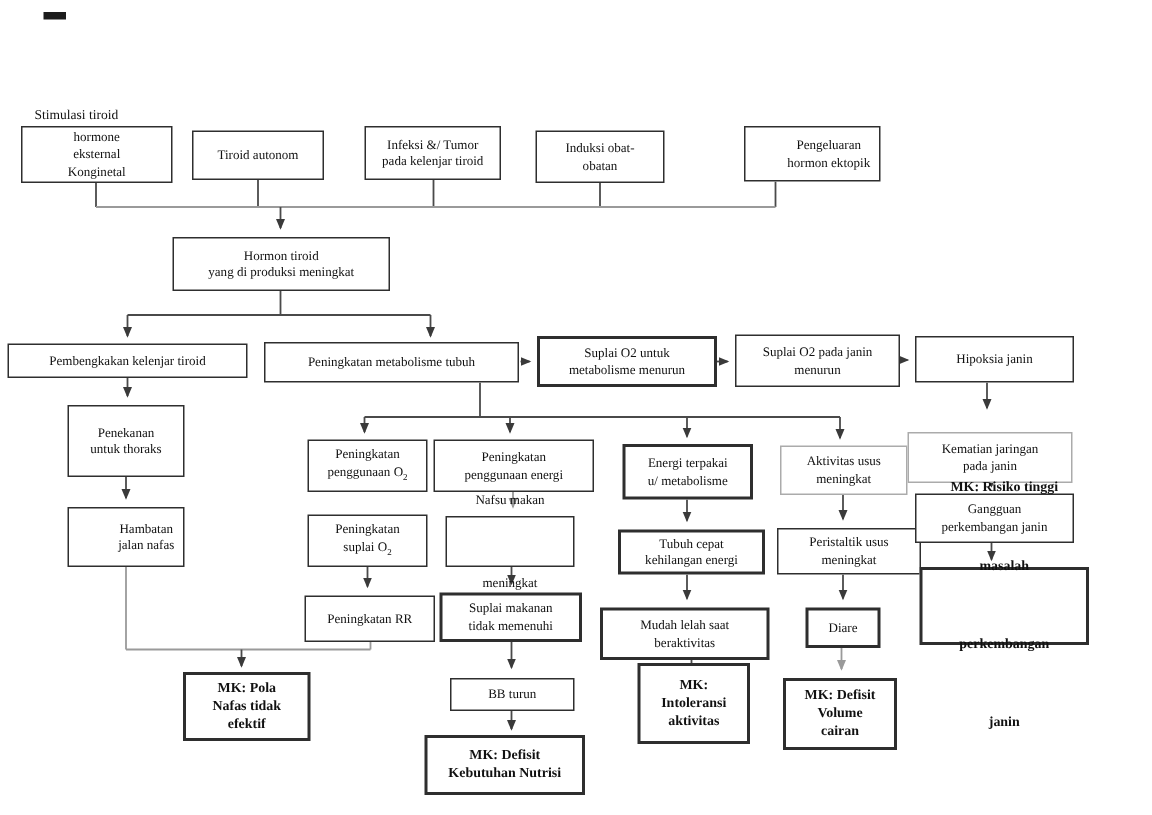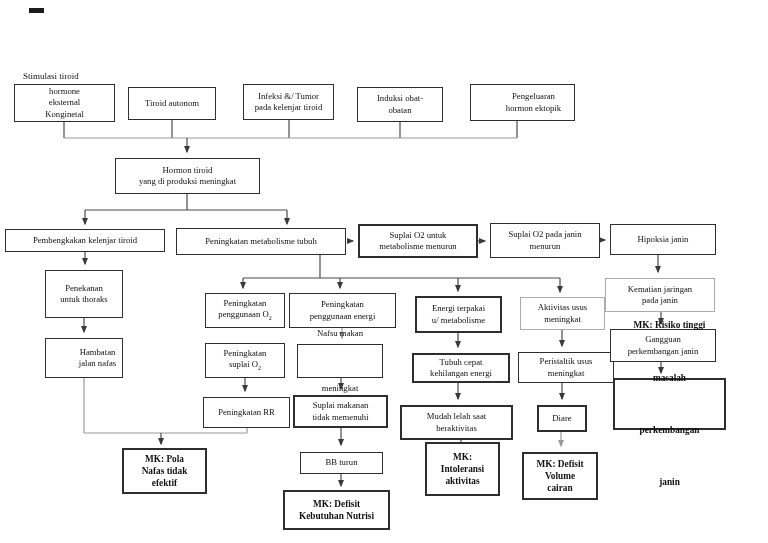--- a/index.html
+++ b/index.html
@@ -111,21 +111,21 @@
         <span>Tiroid autonom</span>
       </div>
       <div class="box" style="left: 243px; top: 84px; width: 91px; height: 36px;">
         <span>Infeksi &amp;/ Tumor</span>
         <span>pada kelenjar tiroid</span>
       </div>
       <div class="box" style="left: 357px; top: 87px; width: 86px; height: 35px;">
         <span>Induksi obat-</span>
         <span>obatan</span>
       </div>
-      <div class="box" style="left: 470px; top: 84px; width: 105px; height: 37px; padding-left: 24px;">
+      <div class="box" style="left: 496px; top: 84px; width: 91px; height: 37px; padding-left: 24px;">
         <span>Pengeluaran</span>
         <span>hormon ektopik</span>
       </div>
       <div class="box" style="left: 115px; top: 158px; width: 145px; height: 36px;">
         <span>Hormon tiroid</span>
         <span>yang di produksi meningkat</span>
       </div>
       <div class="box" style="left: 5px; top: 229px; width: 160px; height: 23px;">
         <span>Pembengkakan kelenjar tiroid</span>
       </div>
@@ -176,21 +176,21 @@
         <span>meningkat</span>
       </div>
       <div class="box thick" style="left: 412px; top: 353px; width: 98px; height: 30px;">
         <span>Tubuh cepat</span>
         <span>kehilangan energi</span>
       </div>
       <div class="box" style="left: 518px; top: 352px; width: 96px; height: 31px;">
         <span>Peristaltik usus</span>
         <span>meningkat</span>
       </div>
-      <div class="box gray" style="left: 605px; top: 278px; width: 110px; height: 34px;">
+      <div class="box gray" style="left: 605px; top: 288px; width: 110px; height: 34px;">
         <span>Kematian jaringan</span>
         <span>pada janin</span>
       </div>
       <div class="box" style="left: 610px; top: 329px; width: 106px; height: 33px;">
         <span>Gangguan</span>
         <span>perkembangan janin</span>
       </div>
       <div class="box" style="left: 203px; top: 397px; width: 87px; height: 31px;">
         <span>Peningkatan RR</span>
       </div>

